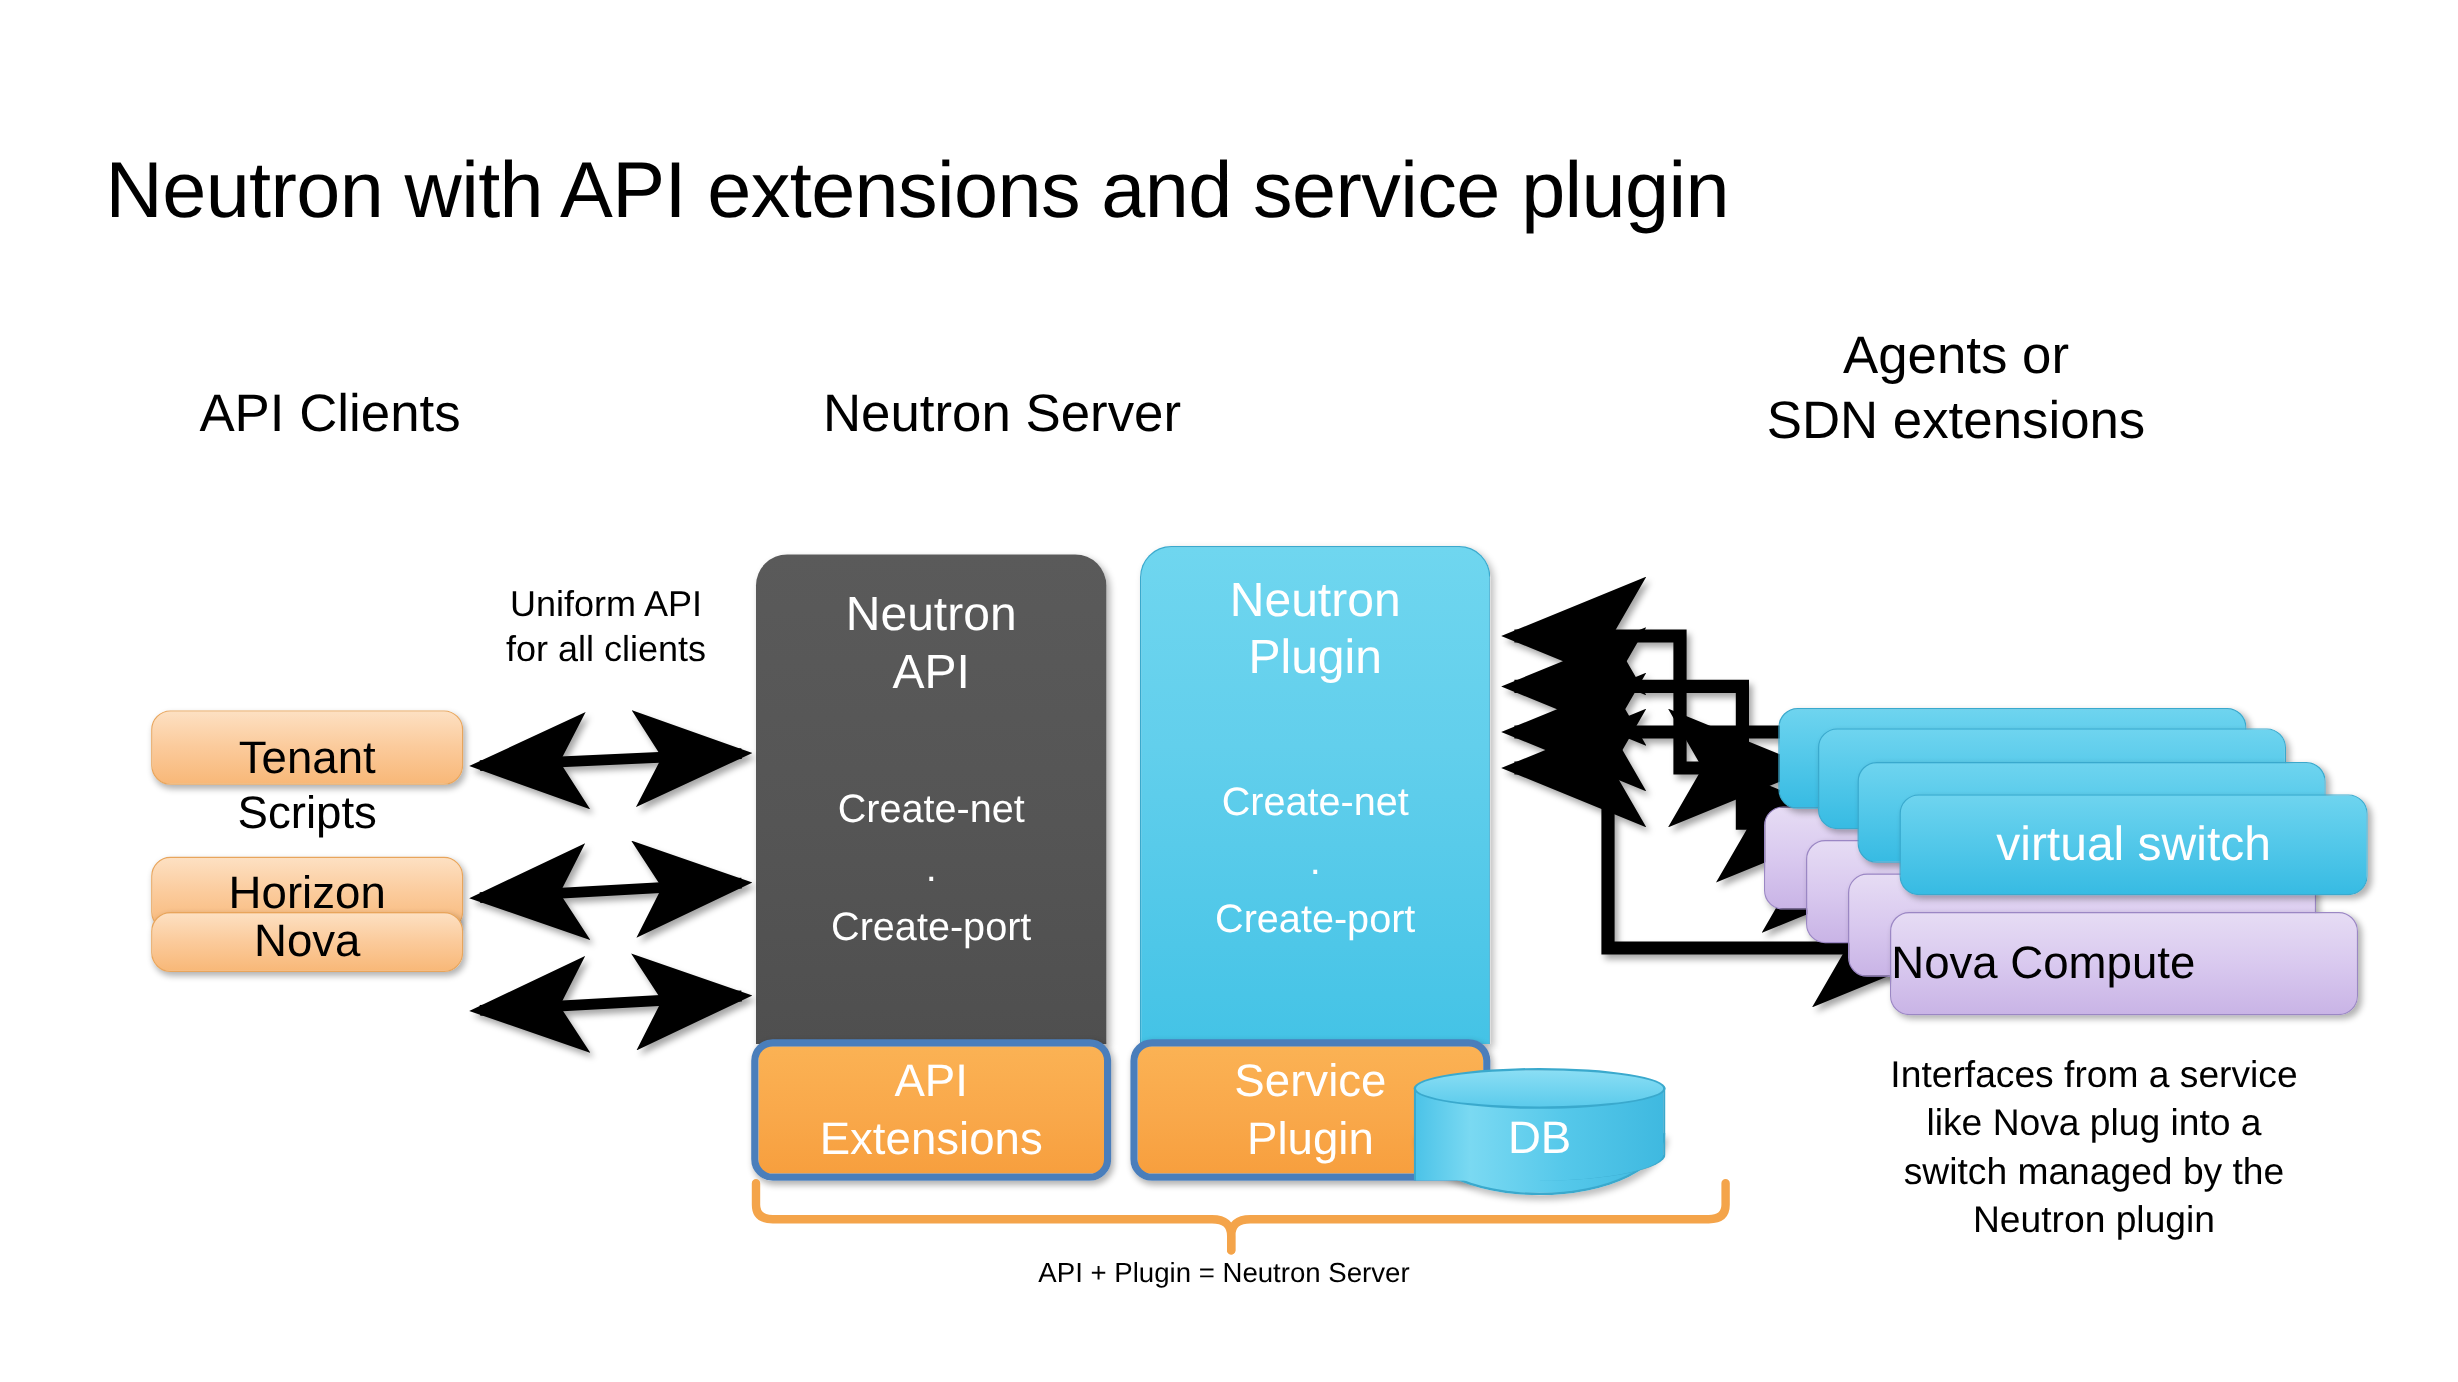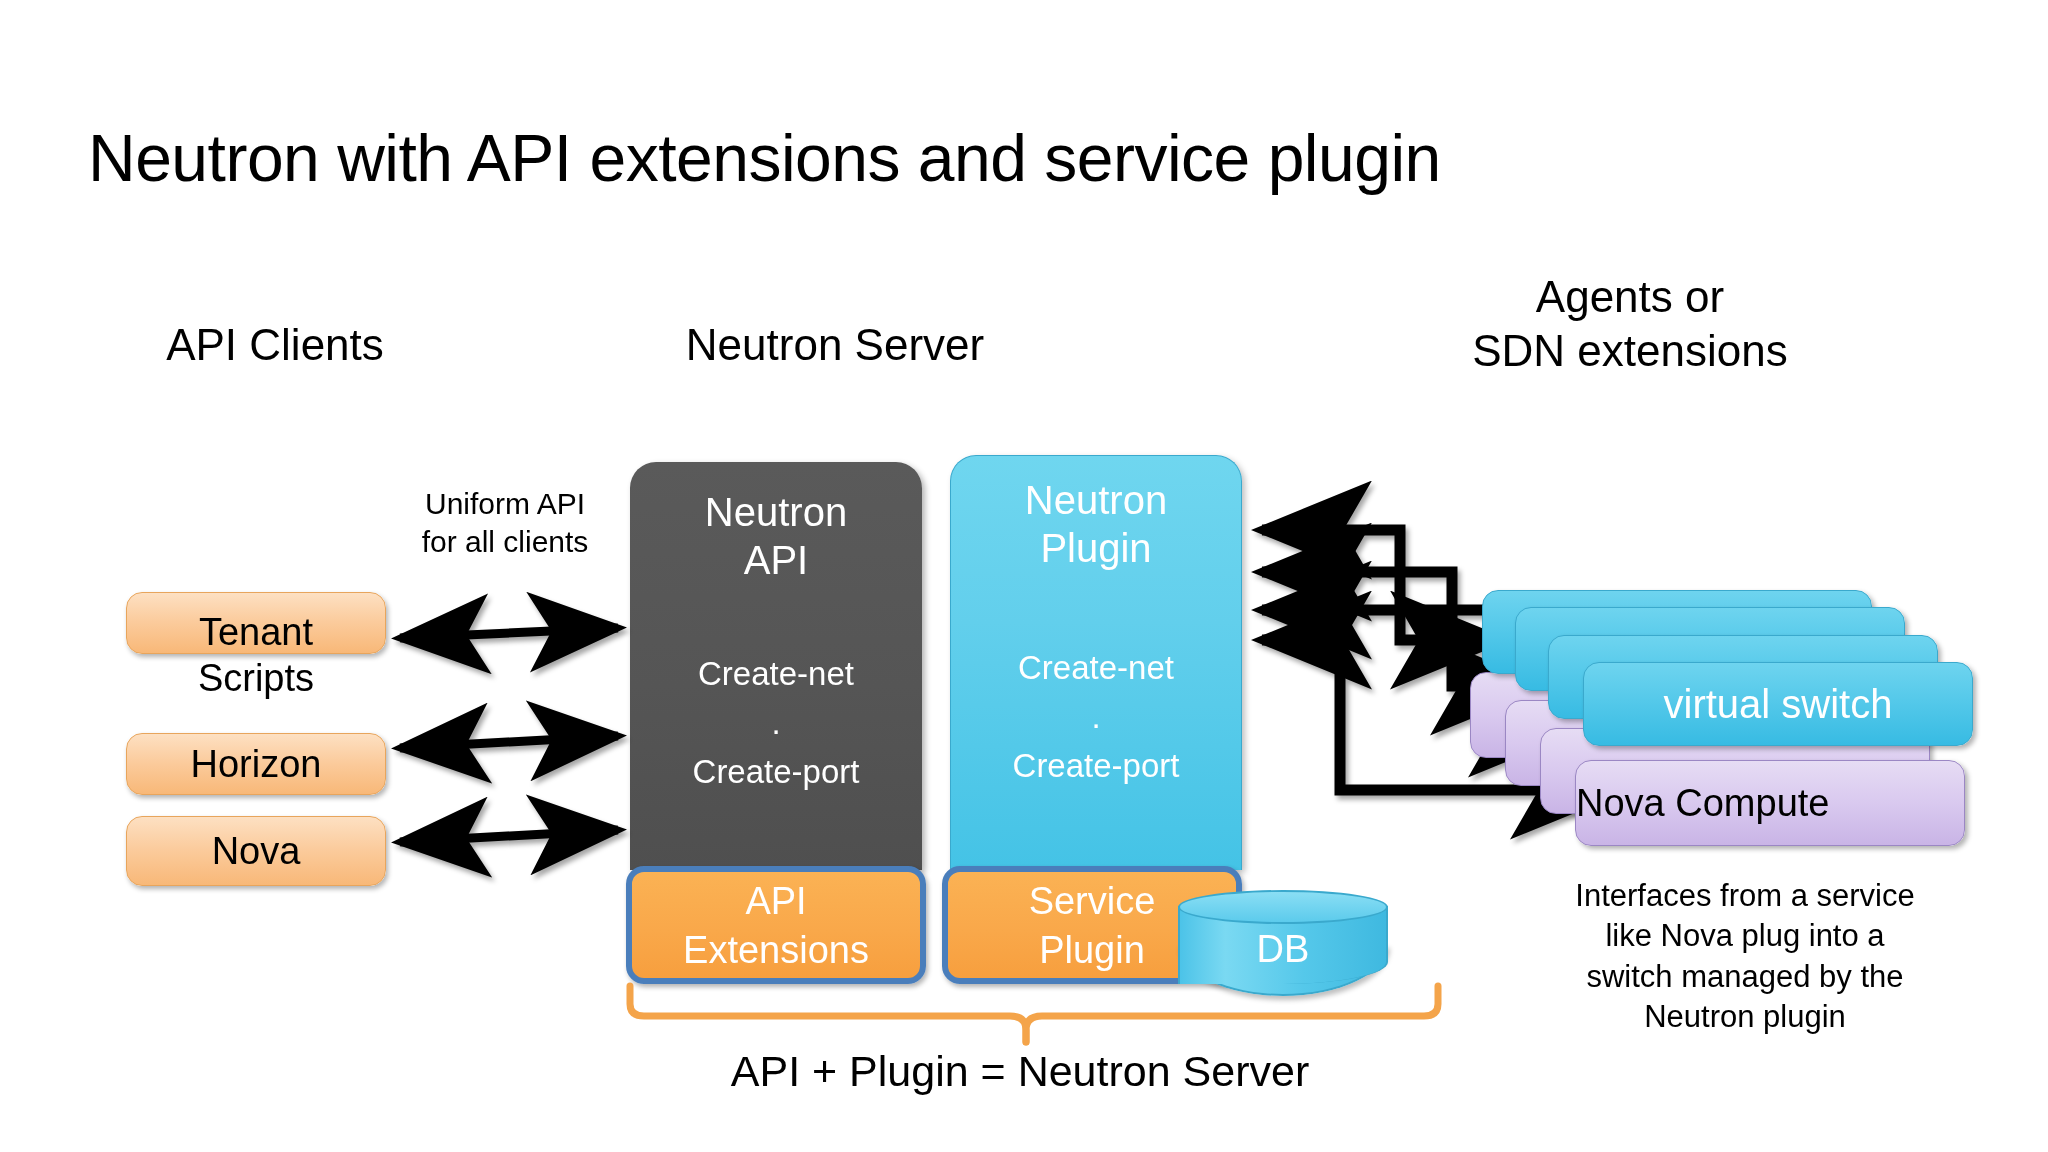--- a/index.html
+++ b/index.html
@@ -54,22 +54,22 @@
     justify-content: center;
   }
   
   .client-box.overflow {
     display: block;
     line-height: 1.22;
     padding-top: 16px;
     overflow: visible;
   }
   #client-0 { left: 126px; top: 592px; width: 260px; height: 62px; }
-  #client-1 { left: 126px; top: 714px; width: 260px; height: 62px; margin-top: 19px; }
-  #client-2 { left: 126px; top: 816px; width: 260px; height: 70px; }
+  #client-1 { left: 126px; top: 714px; width: 260px; height: 62px; }
+  #client-2 { left: 126px; top: 760px; width: 260px; height: 50px; }
 
   
   #uniform-note {
     left: 390px; top: 485px; width: 230px;
     font-size: 30px; text-align: center; line-height: 1.28;
   }
 
   
   #neutron-api-col {
     left: 630px; top: 462px; width: 292px; height: 408px;
@@ -141,21 +141,21 @@
     box-sizing: border-box;
   }
   #db-cyl .cyl-label {
     position: absolute; left: 0; right: 0; top: 38px;
     text-align: center; color: #fff; font-size: 38px;
   }
 
   
   #brace-caption {
     left: 700px; top: 1047px; width: 640px;
-    text-align: center; font-size: 43px; white-space: nowrap;
+    text-align: center; font-size: 23px; white-space: nowrap;
   }
 
   
   .vswitch {
     border-radius: 16px;
     border: 1px solid #3aa9cd;
     background: linear-gradient(180deg,#6ed4ef 0%,#55c9ea 45%,#37bbe3 100%);
     box-shadow: 3px 3px 5px rgba(0,0,0,0.30);
     box-sizing: border-box;
     color: #fff; font-size: 40px;

